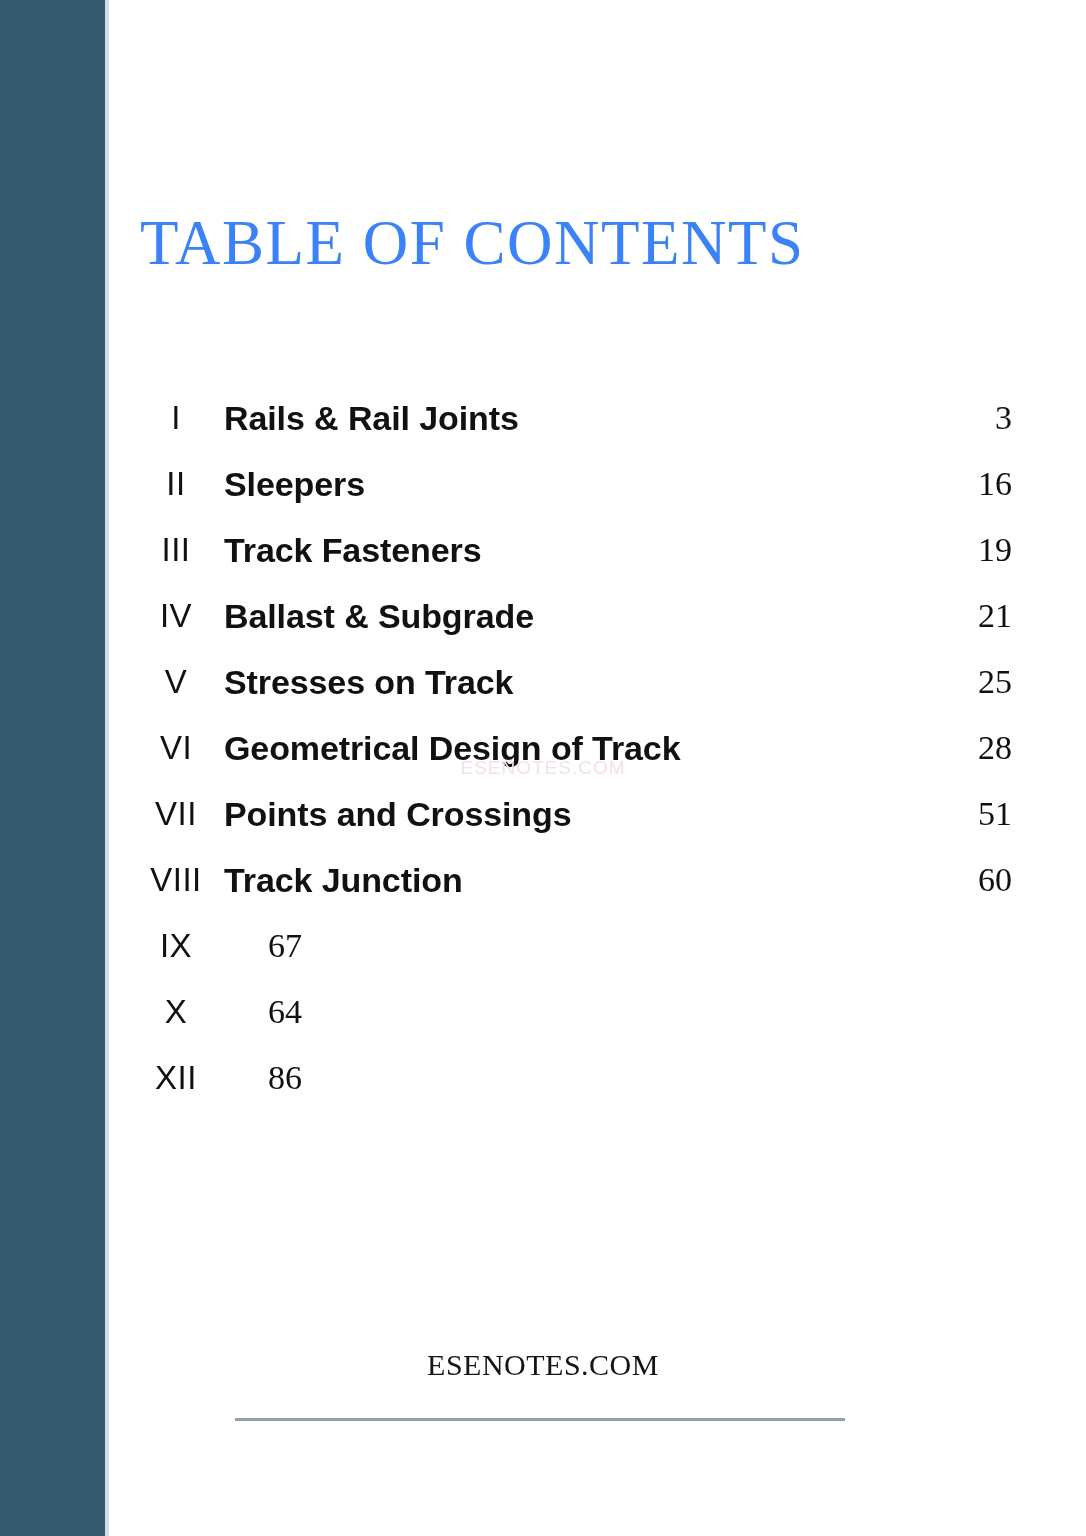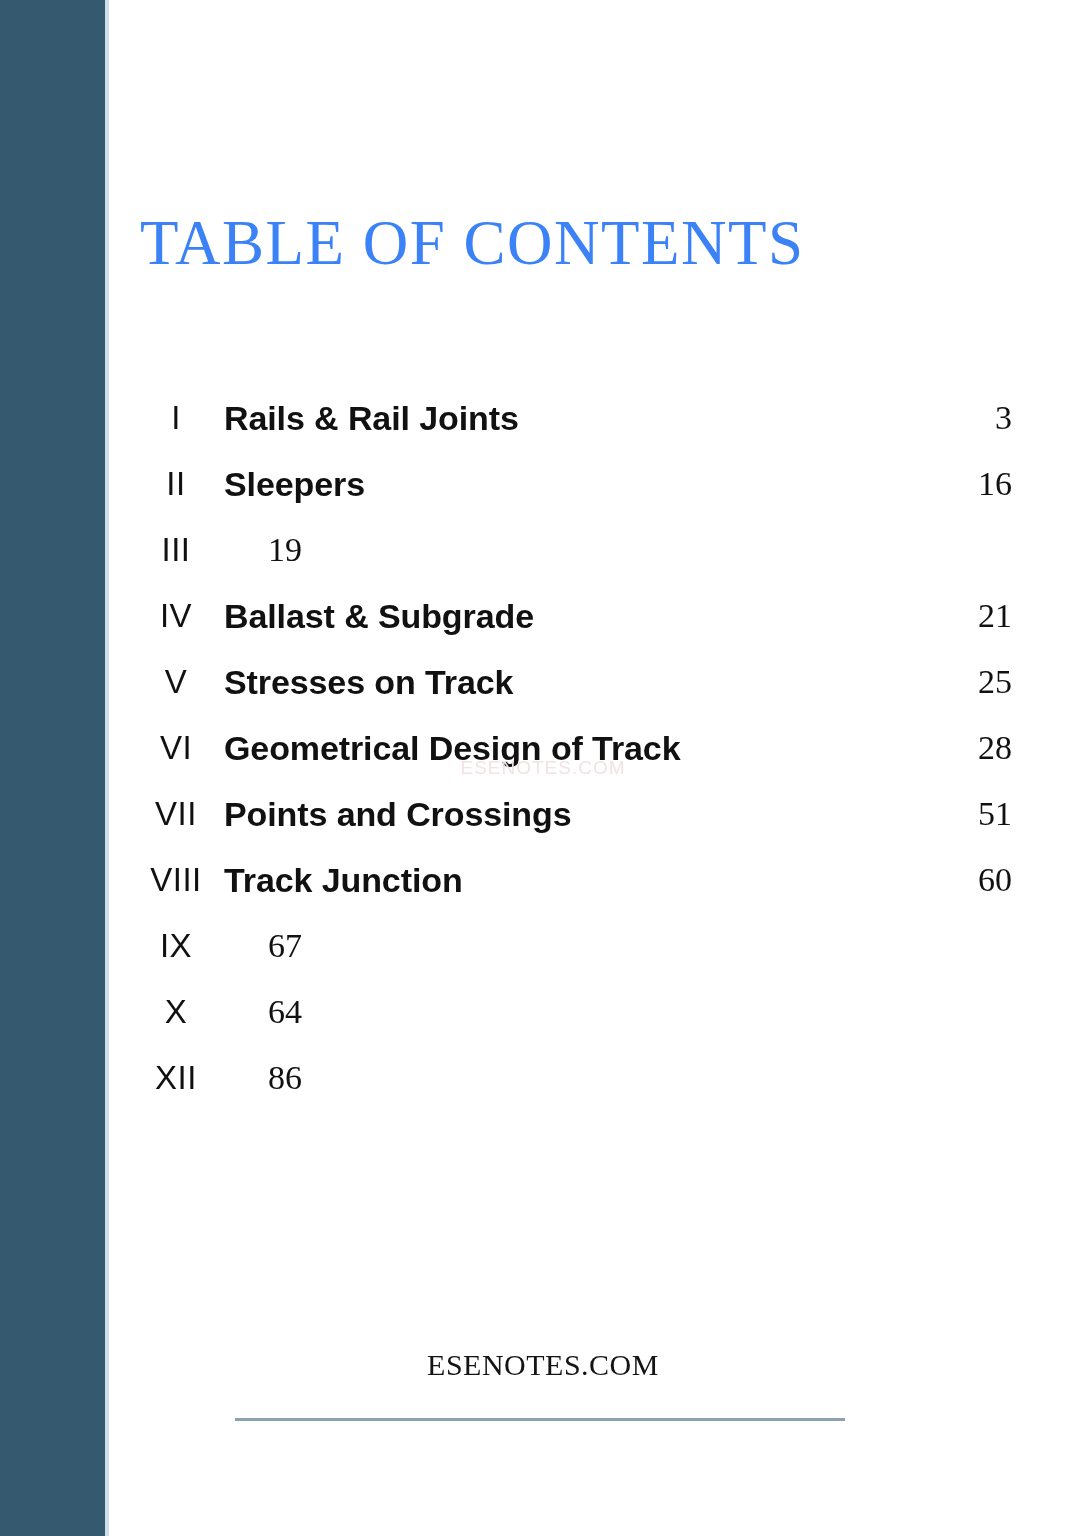--- a/index.html
+++ b/index.html
@@ -145,20 +145,21 @@
         <span class="toc-title">Rails &amp; Rail Joints</span>
         <span class="toc-page">3</span>
       </div>
       <div class="toc-row">
         <span class="toc-numeral">II</span>
         <span class="toc-title">Sleepers</span>
         <span class="toc-page">16</span>
       </div>
       <div class="toc-row">
         <span class="toc-numeral">III</span>
+        <span class="toc-title">Track Fasteners</span>
         <span class="toc-page">19</span>
       </div>
       <div class="toc-row">
         <span class="toc-numeral">IV</span>
         <span class="toc-title">Ballast &amp; Subgrade</span>
         <span class="toc-page">21</span>
       </div>
       <div class="toc-row">
         <span class="toc-numeral">V</span>
         <span class="toc-title">Stresses on Track</span>

